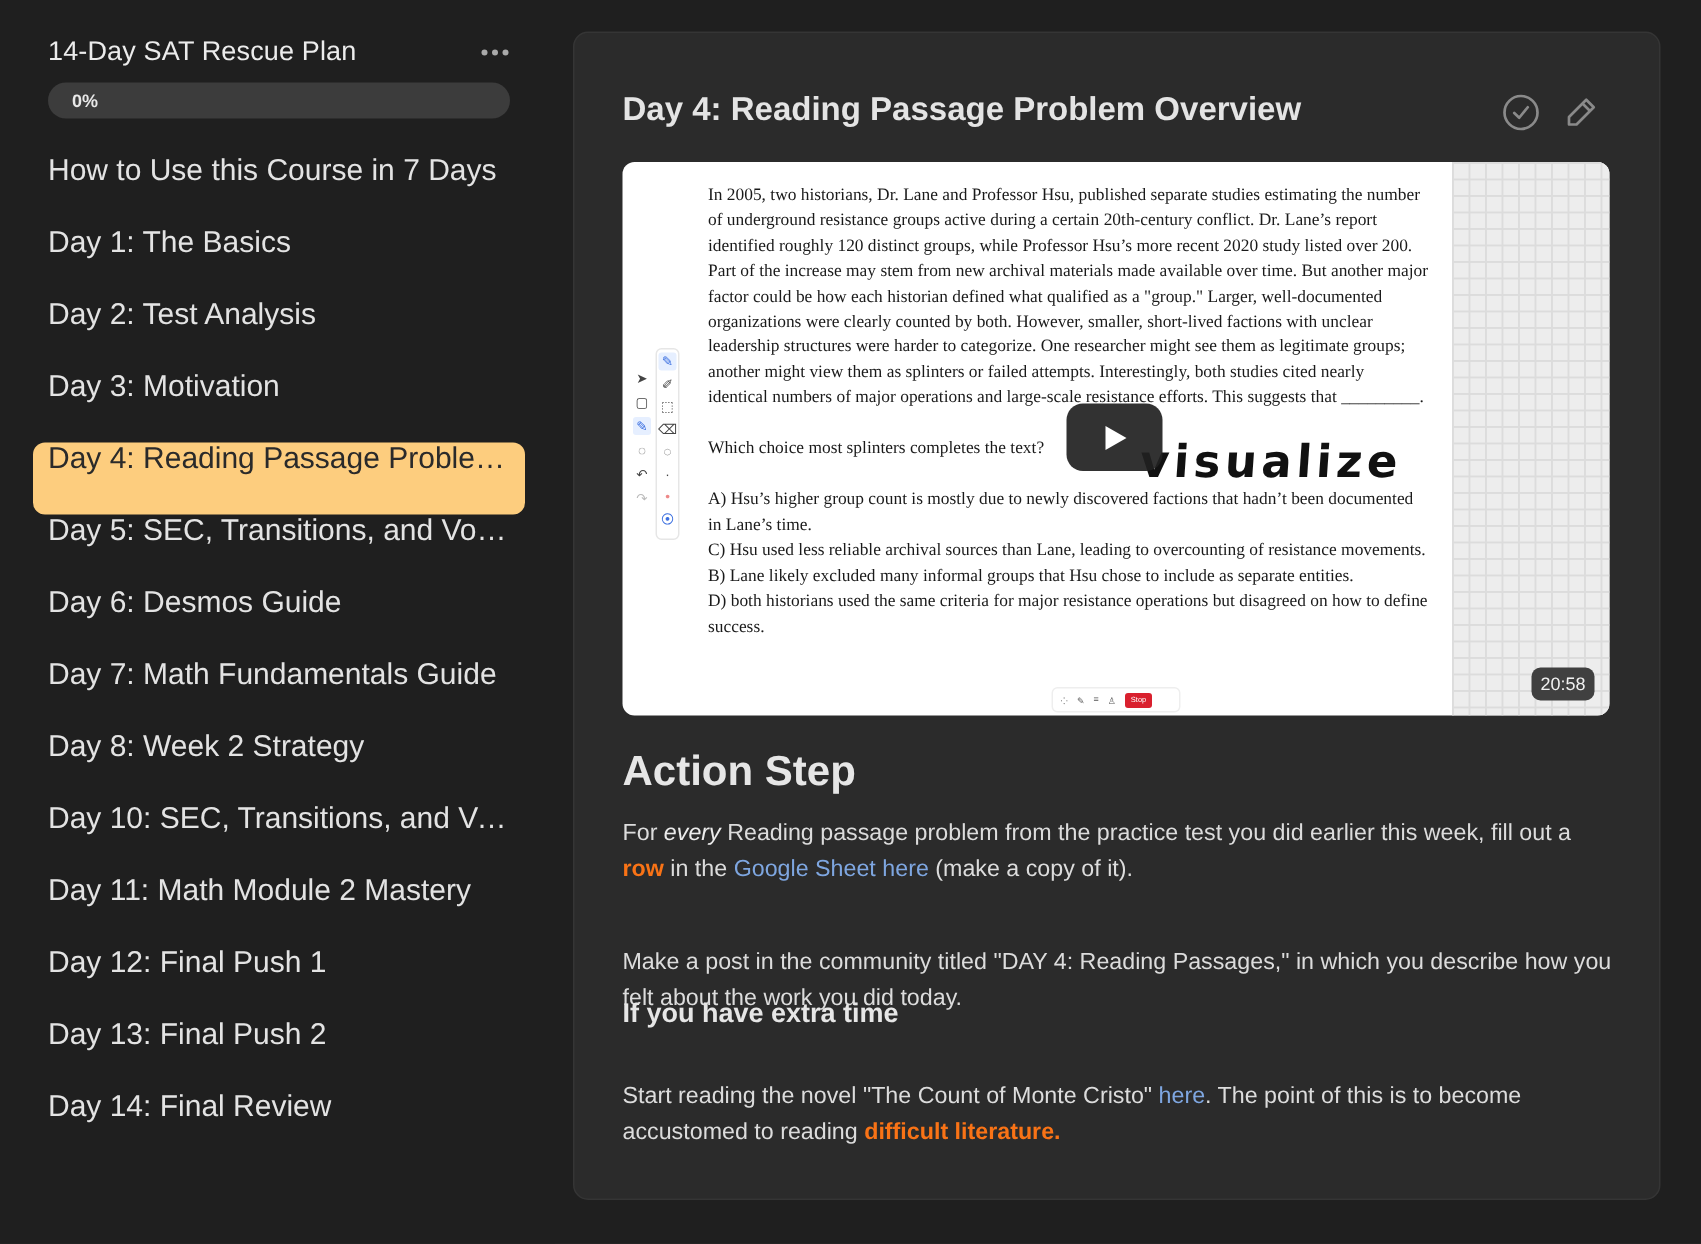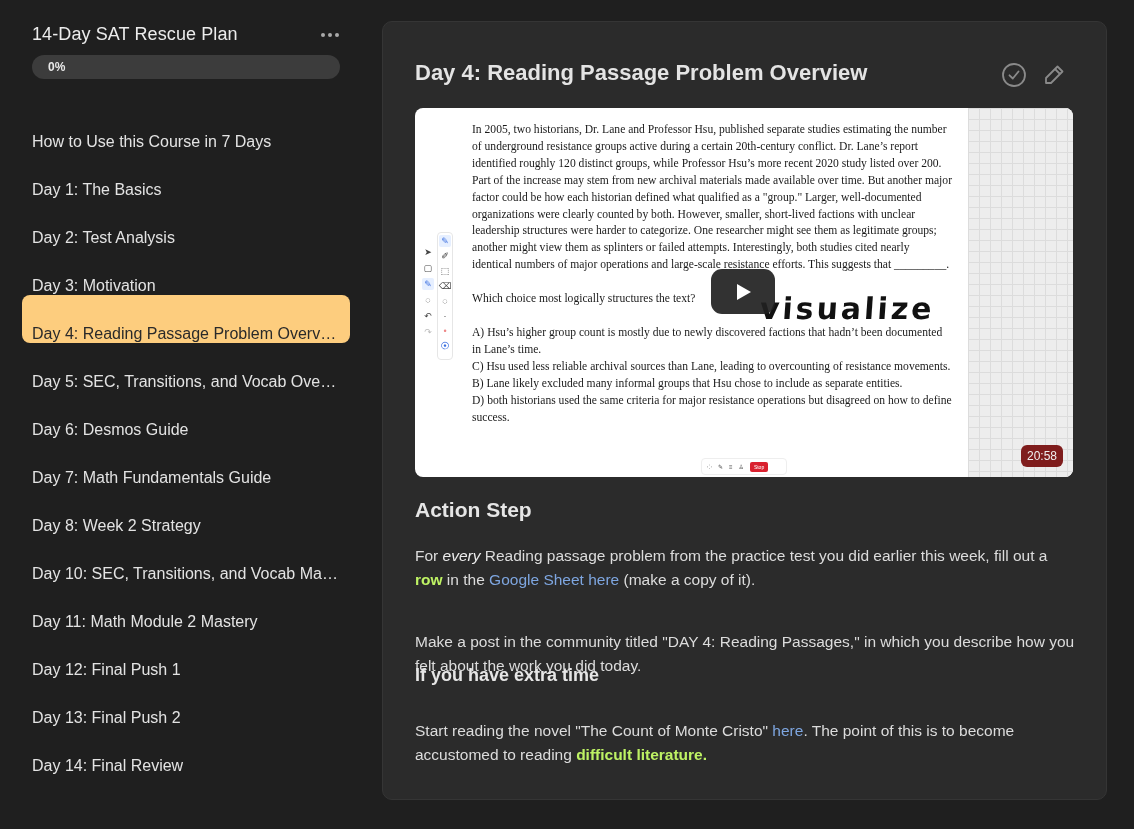--- a/index.html
+++ b/index.html
@@ -28,23 +28,23 @@
   .more-btn .dot { width: 4px; height: 4px; border-radius: 50%; background: #a9a9a9; }
   .progress {
     position: absolute; left: 32px; top: 55px; width: 308px; height: 24px;
     background: #3c3c3c; border-radius: 12px;
   }
   .progress-label {
     position: absolute; left: 16px; top: 5px; font-size: 12px; font-weight: 700; color: #e8e8e8;
   }
   .nav { position: absolute; left: 22px; top: 103px; width: 328px; }
   .nav-item {
-    height: 48px; display: flex; align-items: flex-end;
+    height: 48px; display: flex; align-items: flex-start;
     padding-left: 10px; padding-right: 12px;
-    font-size: 16px; color: #e3e3e3; cursor: pointer; border-radius: 8px;
+    font-size: 20px; color: #e3e3e3; cursor: pointer; border-radius: 8px;
     white-space: nowrap; overflow: hidden; text-overflow: ellipsis;
   }
   .nav-item span { overflow: hidden; text-overflow: ellipsis; white-space: nowrap; display: block; }
   .nav-item.active { background: #fdcd7e; color: #2a2a2a; }
 
   
   .card {
     position: absolute; left: 382px; top: 21px; width: 725px; height: 779px;
     background: #2b2b2b; border: 1px solid #353535; border-radius: 10px;
   }
@@ -102,37 +102,37 @@
     position: absolute; left: 286px; top: 350px; width: 86px; height: 17px;
     background: #fff; border: 1px solid #eee; border-radius: 4px;
     display: flex; align-items: center; gap: 6px; padding-left: 5px;
     font-size: 6px; color: #555;
   }
   .rec-stop {
     background: #d9202e; color: #fff; font-size: 5px; padding: 2px 4px; border-radius: 2px;
   }
   .duration {
     position: absolute; left: 606px; top: 337px;
-    background: #7f1d1d; color: #f0f0f0; font-size: 12px;
+    background: #404040; color: #f0f0f0; font-size: 12px;
     padding: 4px 6px; border-radius: 6px;
   }
 
   
   .h2 { position: absolute; left: 32px; font-weight: 700; color: #e6e6e6; }
-  .h-action { top: 476px; font-size: 21px; }
+  .h-action { top: 476px; font-size: 28px; }
   .h-extra { top: 643px; font-size: 18px; }
   .para {
     position: absolute; left: 32px; width: 660px;
     font-size: 15.5px; line-height: 24px; color: #dcdcdc;
   }
   .p1 { top: 522px; }
   .p2 { top: 576px; margin-top: 32px; }
   .p3 { top: 697px; }
   .para a { color: #7ea6e0; text-decoration: none; cursor: pointer; }
-  .para b { color: #bef264; }
+  .para b { color: #f97316; }
   .para i { color: #ececec; }
 </style>
 </head>
 <body>
 
 <aside class="sidebar">
   <div class="course-title">14-Day SAT Rescue Plan</div>
   <div class="more-btn">
     <span class="dot"></span>
     <span class="dot"></span>
@@ -220,21 +220,21 @@
       <div class="tool">⬚</div>
       <div class="tool">⌫</div>
       <div class="tool">◌</div>
       <div class="tool">·</div>
       <div class="tool" style="color:#e88">•</div>
       <div class="tool" style="color:#3b6fe0">⦿</div>
     </div>
 
     <div class="passage">
       <p>In 2005, two historians, Dr. Lane and Professor Hsu, published separate studies estimating the number of underground resistance groups active during a certain 20th-century conflict. Dr. Lane’s report identified roughly 120 distinct groups, while Professor Hsu’s more recent 2020 study listed over 200. Part of the increase may stem from new archival materials made available over time. But another major factor could be how each historian defined what qualified as a "group." Larger, well-documented organizations were clearly counted by both. However, smaller, short-lived factions with unclear leadership structures were harder to categorize. One researcher might see them as legitimate groups; another might view them as splinters or failed attempts. Interestingly, both studies cited nearly identical numbers of major operations and large-scale resistance efforts. This suggests that _________.</p>
-      <p class="q">Which choice most logically structures the text?</p>
+      <p class="q">Which choice most splinters completes the text?</p>
       <p>A) Hsu’s higher group count is mostly due to newly discovered factions that hadn’t been documented in Lane’s time.</p>
       <p>C) Hsu used less reliable archival sources than Lane, leading to overcounting of resistance movements.</p>
       <p>B) Lane likely excluded many informal groups that Hsu chose to include as separate entities.</p>
       <p>D) both historians used the same criteria for major resistance operations but disagreed on how to define success.</p>
     </div>
 
     <div class="handwriting">visualize</div>
 
     <div class="play-btn">
       <svg width="20" height="20" viewBox="0 0 20 20">

